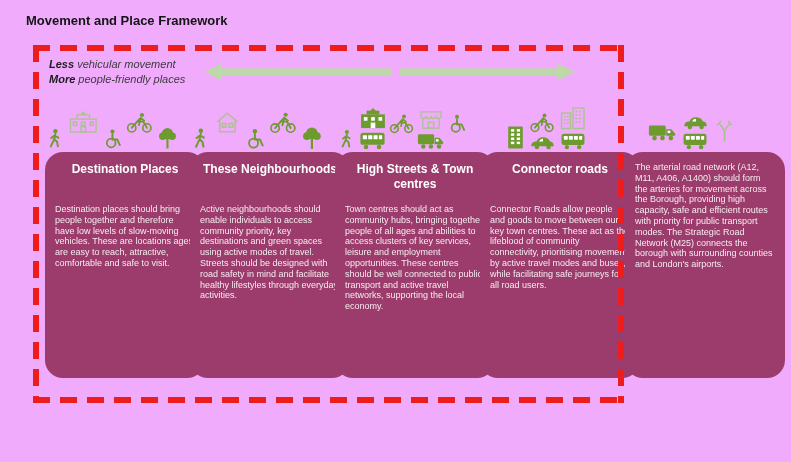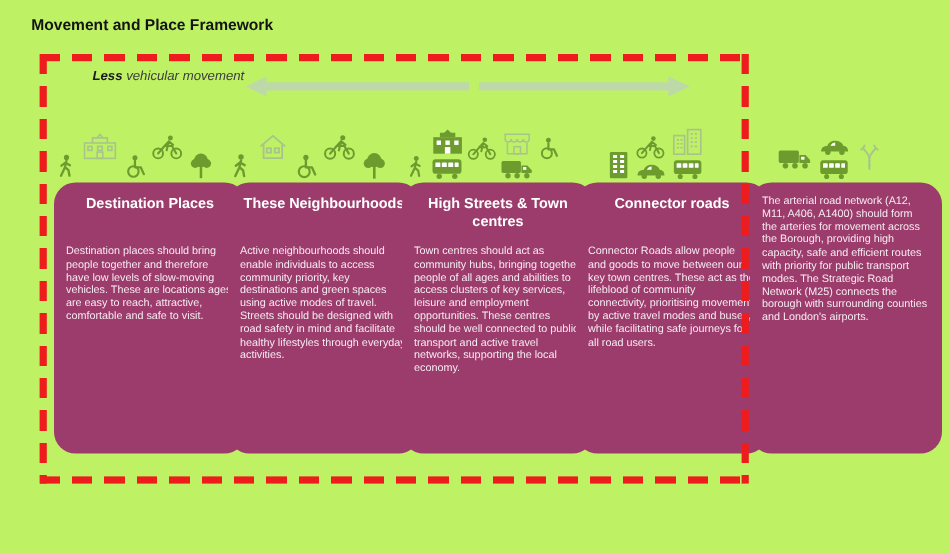--- a/index.html
+++ b/index.html
@@ -1,31 +1,31 @@
 <!DOCTYPE html>
 <html><head>
 <meta charset="utf-8">
 <style>
   html,body{margin:0;padding:0;background:#fff;}
   #stage{
-    position:relative;width:791px;height:462px;background:#bef264;overflow:hidden;
+    position:relative;width:791px;height:462px;background:#f0abfc;overflow:hidden;
     font-family:"Liberation Sans",sans-serif;
   }
   .page-title{
     position:absolute;left:26px;top:13px;font-size:13px;font-weight:bold;color:#141414;
   }
   
   .dash{position:absolute;z-index:30;}
   .dash-h{height:6px;background:repeating-linear-gradient(90deg,#ee1c1c 0 17px,transparent 17px 27px);}
   .dash-v{width:6px;background:repeating-linear-gradient(180deg,#ee1c1c 0 17px,transparent 17px 27px);}
   
   .flow-label{
     position:absolute;font-size:11px;font-style:italic;color:#3c3c3c;line-height:1.4;z-index:5;
   }
-  .flow-label b{color:#1c1c1c;margin-left:28px;}
+  .flow-label b{color:#1c1c1c;}
   
   .arrows{position:absolute;left:205px;top:62px;z-index:1;}
   
   .icons{
     position:absolute;top:96px;height:54px;display:flex;align-items:flex-end;
     justify-content:center;gap:4px;z-index:2;
   }
   .icons svg{display:block;}
   .solid{color:#6d9b2e;}
   .outline{color:#a9c48b;}
@@ -163,20 +163,21 @@
 
   <div class="page-title">Movement and Place Framework</div>
 
   <div class="dash dash-h" style="left:33px;top:45px;width:591px;"></div>
   <div class="dash dash-h" style="left:33px;top:397px;width:591px;"></div>
   <div class="dash dash-v" style="left:33px;top:45px;height:358px;"></div>
   <div class="dash dash-v" style="left:618px;top:45px;height:358px;"></div>
 
   <div class="flow-label" style="left:49px;top:57px;">
     <div><b>Less</b><span> vehicular movement</span></div>
+    <div><b>More</b><span> people-friendly places</span></div>
   </div>
 
   <div class="arrows">
     <svg width="370" height="20">
       <g fill="#bed9a8">
         <polygon points="0,10 17,1.5 17,6.6 186,6.6 186,13.4 17,13.4 17,18.5"></polygon>
         <polygon points="194,6.6 352,6.6 352,1.5 370,10 352,18.5 352,13.4 194,13.4"></polygon>
       </g>
     </svg>
   </div>

